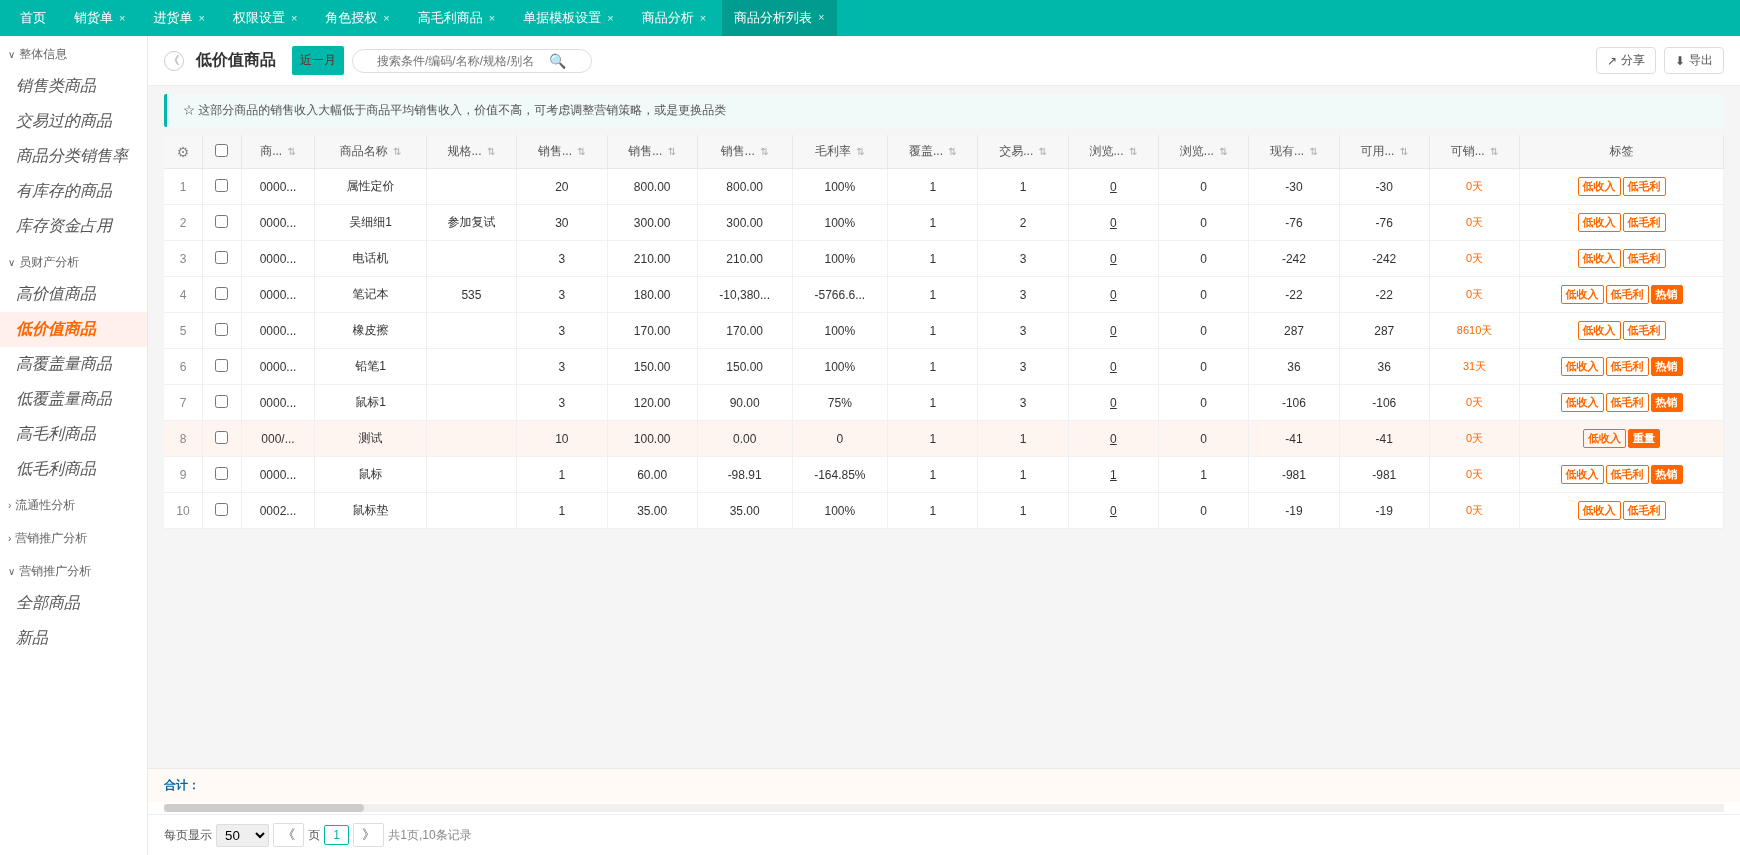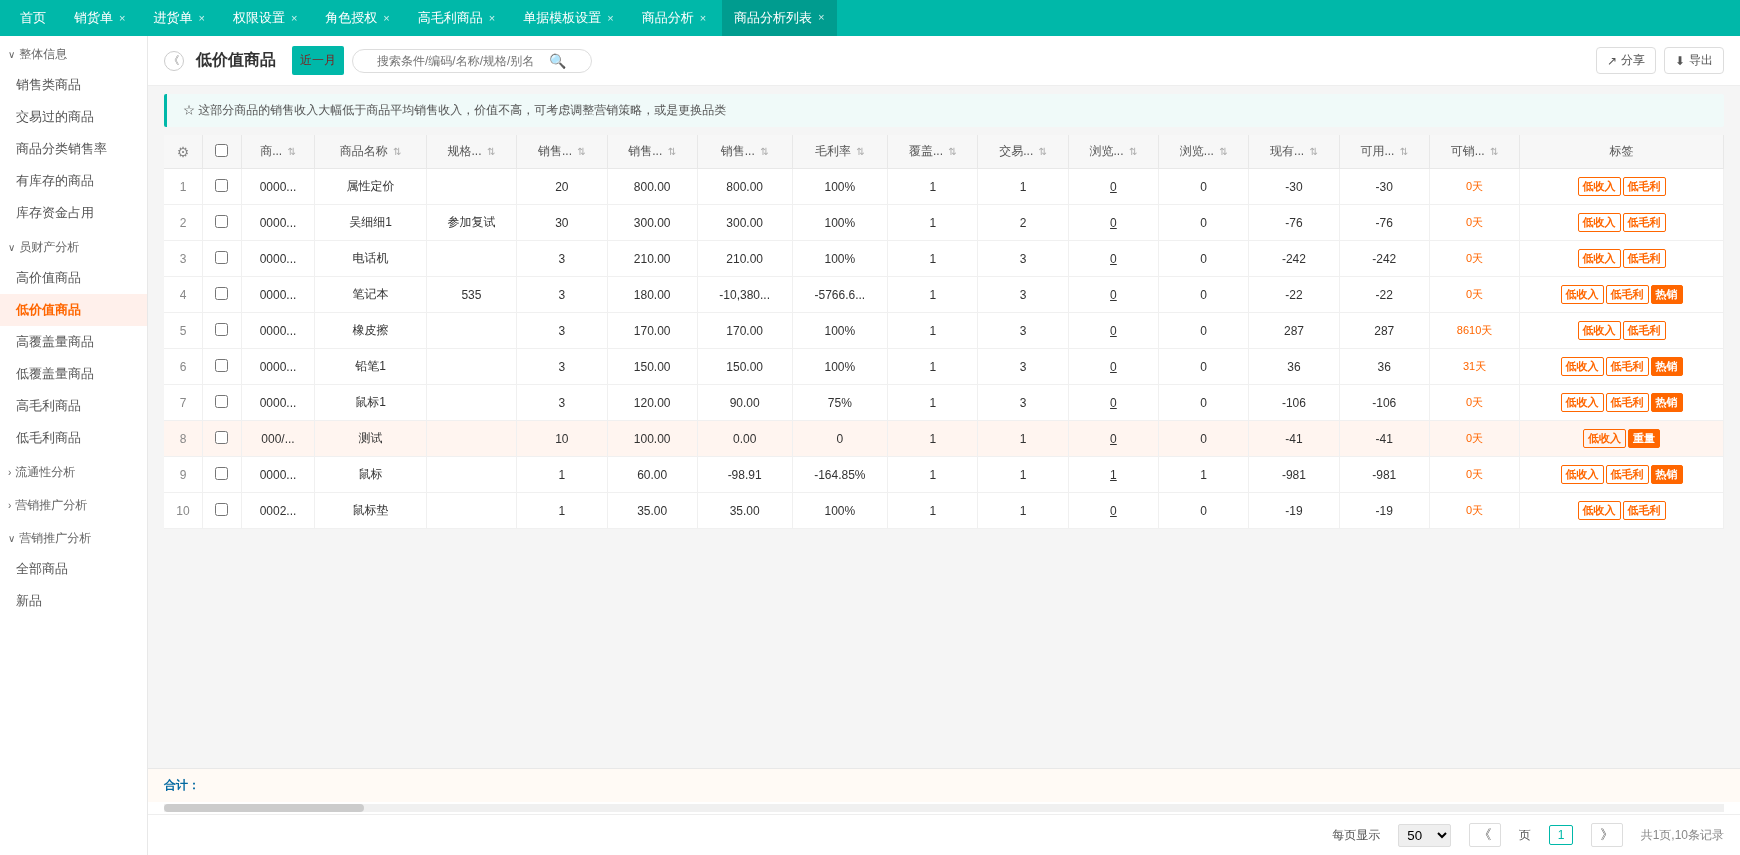--- a/index.html
+++ b/index.html
@@ -12,21 +12,21 @@
     .nav-item .close-x { margin-left: 6px; opacity: 0.8; font-size: 11px; }
     .nav-home { color: #fff; font-size: 13px; }
 
     
     .main-layout { display: flex; height: calc(855px - 36px); }
 
     
     .sidebar { width: 148px; background: #fff; border-right: 1px solid #e8e8e8; overflow-y: auto; flex-shrink: 0; }
     .sidebar-section-header { display: flex; align-items: center; padding: 10px 8px 6px 8px; font-size: 12px; color: #666; cursor: pointer; }
     .sidebar-section-header .arrow { margin-right: 4px; font-size: 10px; }
-    .sidebar-item { padding: 7px 8px 7px 16px; font-size: 13px; color: #555; cursor: pointer; white-space: nowrap; }
+    .sidebar-item { padding: 7px 8px 7px 16px; font-size: 16px; color: #555; cursor: pointer; white-space: nowrap; font-style: italic; }
     .sidebar-item.active { background: #fff0eb; color: #ff6600; font-weight: bold; }
 
     
     .content { flex: 1; display: flex; flex-direction: column; overflow: hidden; }
 
     
     .content-header { display: flex; align-items: center; padding: 10px 16px; background: #fff; border-bottom: 1px solid #eee; gap: 8px; }
     .page-title { font-size: 16px; font-weight: bold; color: #333; margin-right: 8px; }
     .filter-tag { background: #00b8a9; color: #7f1d1d; padding: 6px 8px; border-radius: 2px; font-size: 12px; cursor: pointer; }
     .search-box { display: flex; align-items: center; border: 1px solid #ddd; border-radius: 12px; padding: 3px 24px; width: 240px; background: #fff; }
@@ -49,21 +49,21 @@
     .tag { display: inline-block; padding: 1px 4px; border-radius: 2px; font-size: 11px; margin: 1px; font-weight: bold; }
     .tag-low-income { color: #ff6600; border: 1px solid #ff6600; }
     .tag-hot { color: #fff; background: #ff6600; border: 1px solid #ff6600; }
     .tag-heavy { color: #fff; background: #ff6600; border: 1px solid #ff6600; }
     .day-badge { color: #ff6600; font-size: 11px; }
     .underline-link { text-decoration: underline; color: #333; cursor: pointer; }
     .gear-icon { font-size: 14px; color: #888; cursor: pointer; }
     .row-num { color: #888; }
 
     
-    .pagination-bar { display: flex; align-items: center; justify-content: flex-end; padding: 8px 16px; background: #fff; border-top: 1px solid #eee; gap: 18px; font-size: 12px; color: #555; }
+    .pagination-bar { display: flex; align-items: center; justify-content: flex-start; padding: 8px 16px; background: #fff; border-top: 1px solid #eee; gap: 4px; font-size: 12px; color: #555; }
     .page-btn { border: 1px solid #ddd; border-radius: 2px; padding: 2px 8px; cursor: pointer; background: #fff; color: #555; }
     .page-select { border: 1px solid #ddd; border-radius: 2px; padding: 2px 4px; }
     .page-info { color: #888; }
     .current-page { border: 1px solid #00b8a9; color: #00b8a9; padding: 2px 8px; border-radius: 2px; background: #fff; }
 
     .scrollbar-area { height: 8px; background: #f0f0f0; }
     .scrollbar-thumb { height: 8px; width: 200px; background: #ccc; border-radius: 4px; }
   </style>
 </head>
 <body>

